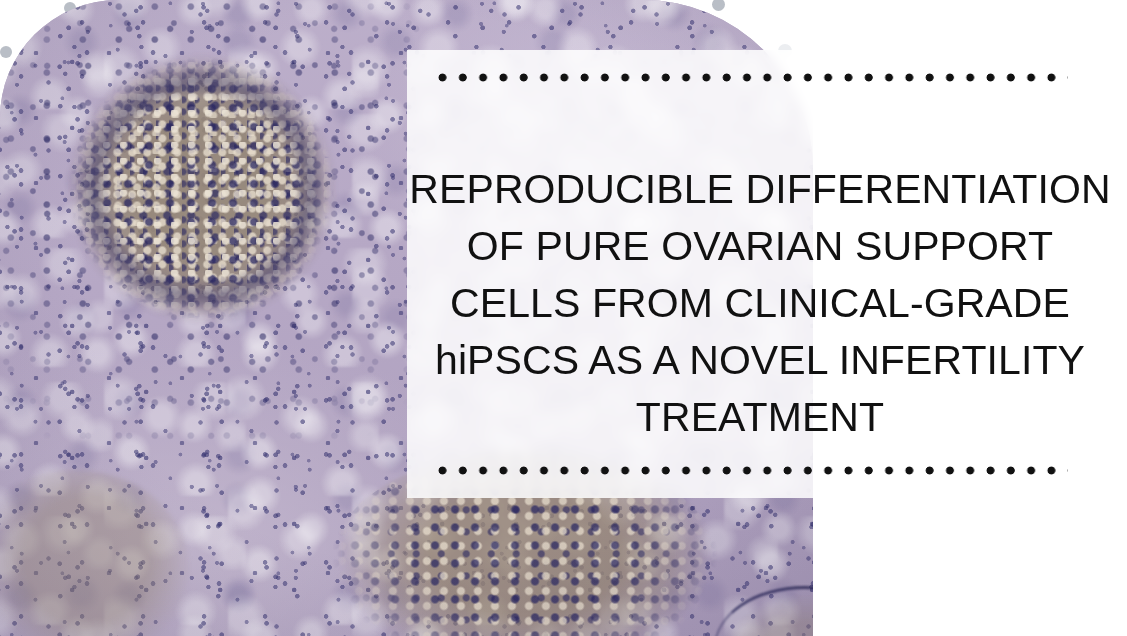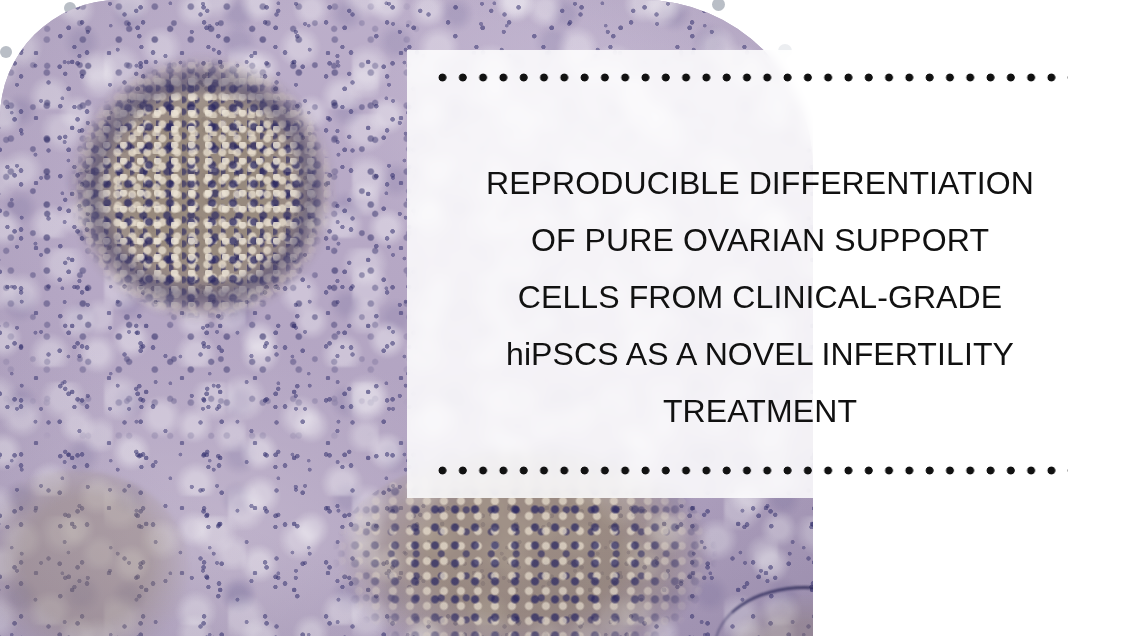--- a/index.html
+++ b/index.html
@@ -244,21 +244,21 @@
   #dot-rule-bottom { top: 466px; }
 
   
   #title-text {
     position: absolute;
     left: 398px;
     top: 134px;
     width: 724px;
     text-align: center;
     font-family: "Liberation Sans", sans-serif;
-    font-size: 32px;
+    font-size: 41px;
     line-height: 57px;
     font-weight: 400;
     letter-spacing: .1px;
     color: #111111;
     white-space: pre-line;
   }
 </style>
 </head>
 <body>
 

